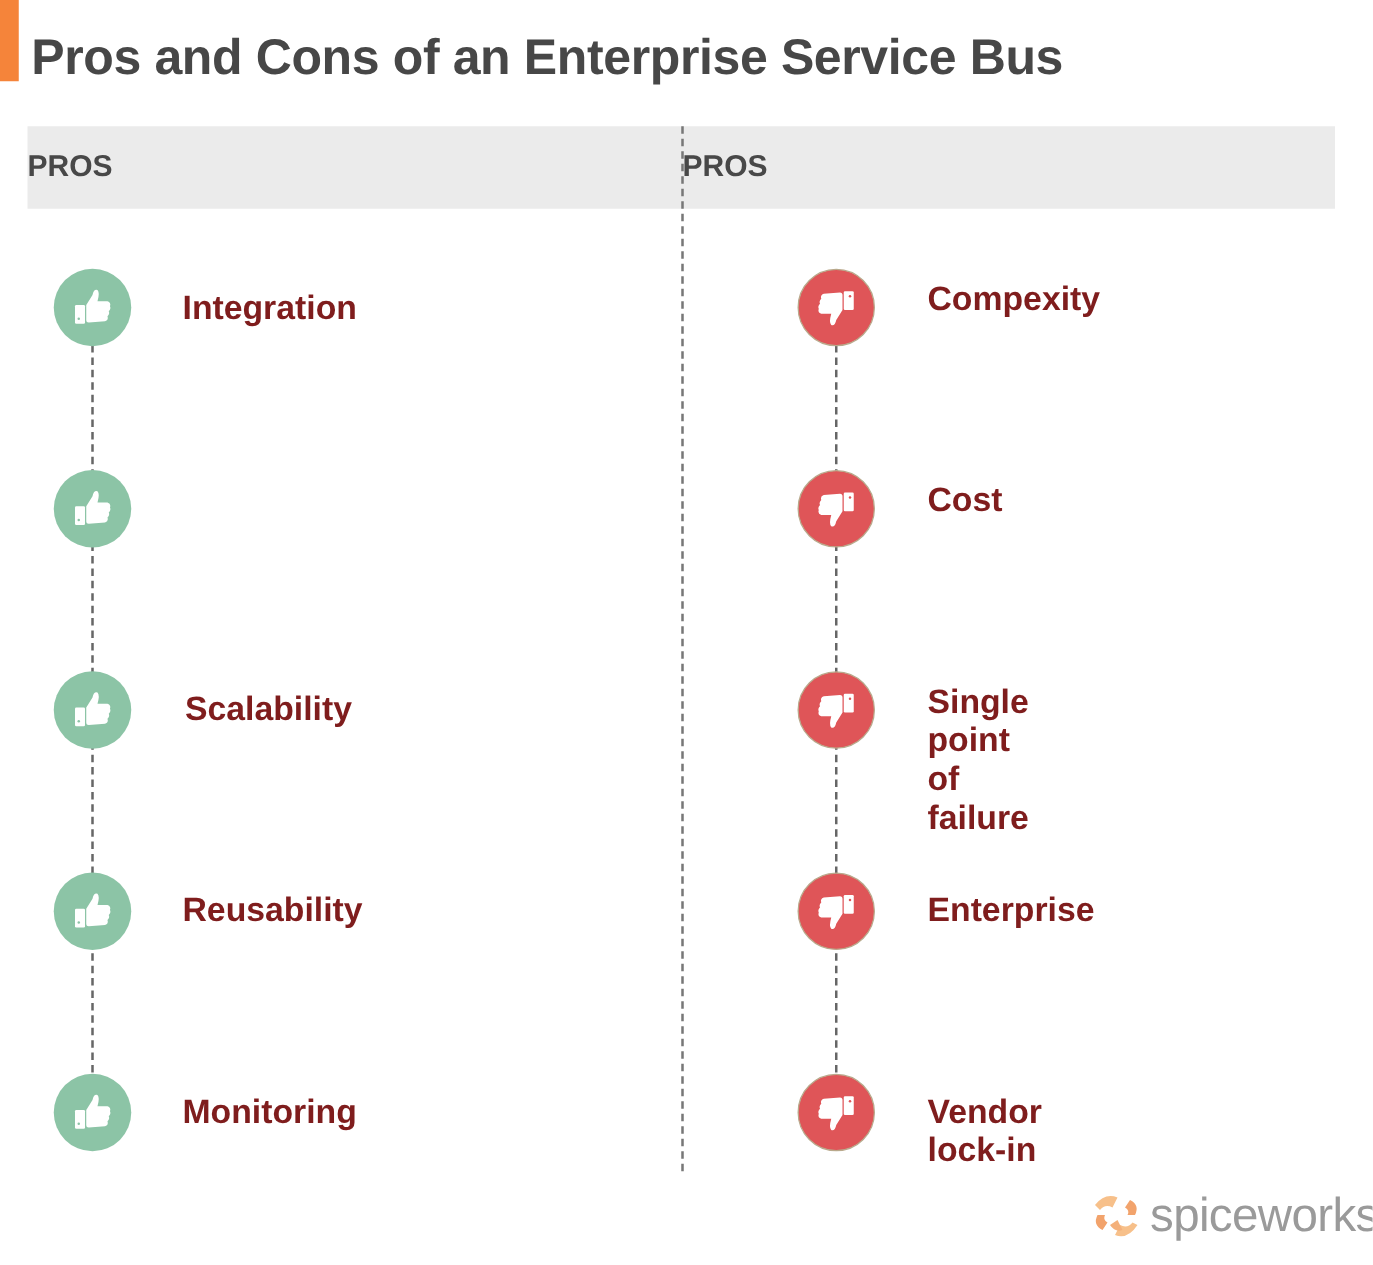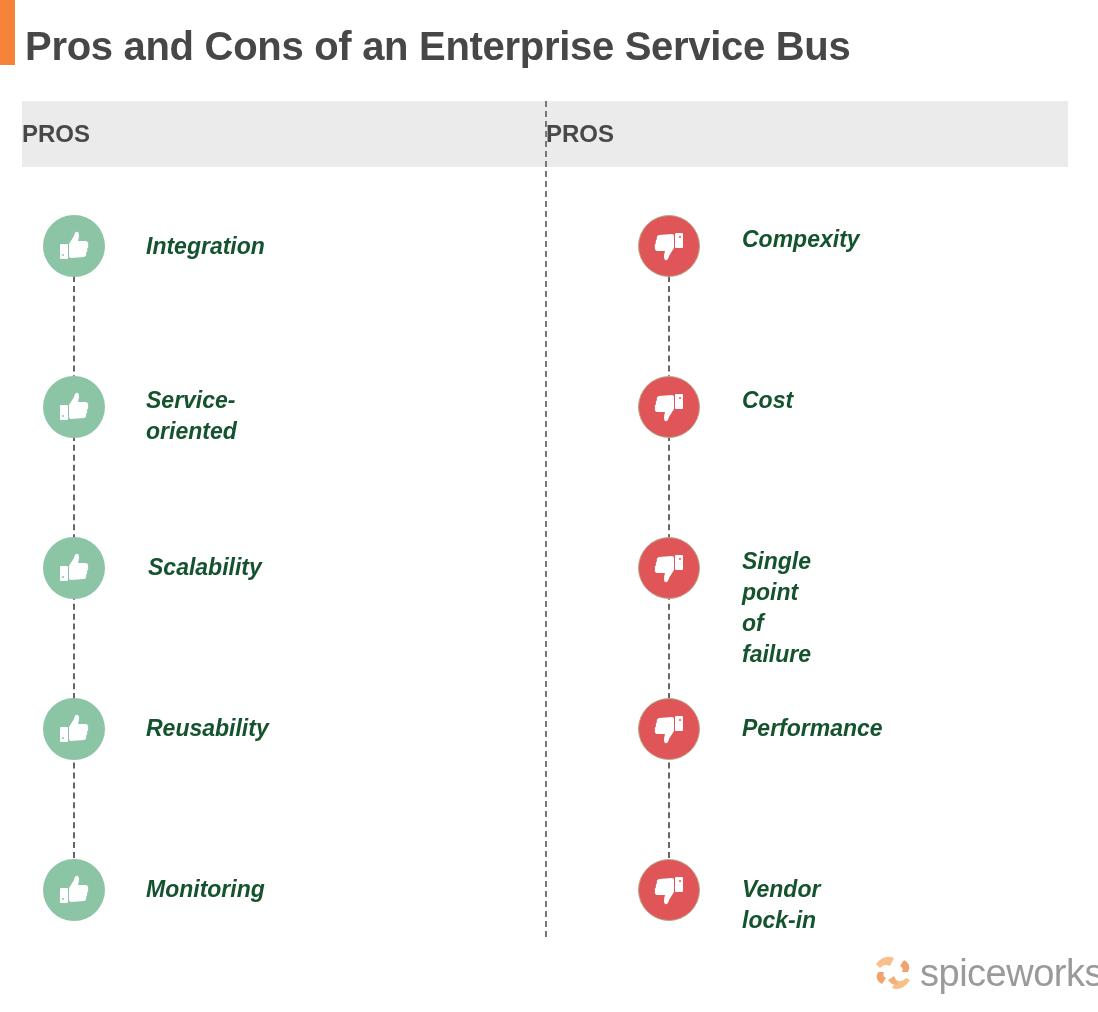--- a/index.html
+++ b/index.html
@@ -14,21 +14,21 @@
   .col-head.pros { left:22px; width:524px; }
   .col-head.cons { left:546px; width:522px; }
   .center-divider { position:absolute; left:545px; top:101px; height:836px; width:0;
                     border-left:2px dashed #777777; }
   .vline { position:absolute; width:0; border-left:2px dashed #666666; }
   .item { position:absolute; }
   .circle { position:absolute; width:62px; height:62px; border-radius:50%;
             display:flex; align-items:center; justify-content:center; box-sizing:border-box; }
   .circle.pro { background:#8cc4a6; }
   .circle.con { background:#df5558; border:1px solid #b9a98c; }
-  .label { position:absolute; font-size:23px; font-weight:bold; color:#14532d; line-height:31px;font-style:italic; }
+  .label { position:absolute; font-size:27px; font-weight:bold; color:#7f1d1d; line-height:31px; }
   .logo { position:absolute; left:870px; top:950px; display:flex; align-items:center; }
   .logo-text { font-size:38px; color:#9a9a9a; letter-spacing:-0.5px; margin-left:4px; line-height:44px; }
 </style>
 </head>
 <body>
 
 <div class="accent-bar"></div>
 <div class="title">Pros and Cons of an Enterprise Service Bus</div>
 
 <div class="header-band"></div>
@@ -50,21 +50,20 @@
   <div class="label" style="left:146px; top:231px;">Integration</div>
 
   <div class="circle pro" style="left:43px; top:376px;">
     <svg width="34" height="34" viewBox="0 0 34 34">
       <rect x="3" y="15" width="8" height="15" rx="1" fill="#ffffff"></rect>
       <circle cx="6" cy="26" r="1" fill="#8cc4a6"></circle>
       <path d="M12 15 L17 7 Q18 2 21 3 Q23 5 21 12 L29 12 Q32 13 31 16 Q32 18 30 20 Q31 22 29 24 Q30 27 27 28 L14 29 Q12 29 12 27 Z" fill="#ffffff"></path>
     </svg>
   </div>
   <div class="label" style="left:146px; top:385px;">
-    <div>Service-oriented</div>
   </div>
 
   <div class="circle pro" style="left:43px; top:537px;">
     <svg width="34" height="34" viewBox="0 0 34 34">
       <rect x="3" y="15" width="8" height="15" rx="1" fill="#ffffff"></rect>
       <circle cx="6" cy="26" r="1" fill="#8cc4a6"></circle>
       <path d="M12 15 L17 7 Q18 2 21 3 Q23 5 21 12 L29 12 Q32 13 31 16 Q32 18 30 20 Q31 22 29 24 Q30 27 27 28 L14 29 Q12 29 12 27 Z" fill="#ffffff"></path>
     </svg>
   </div>
   <div class="label" style="left:148px; top:552px;">Scalability</div>
@@ -119,21 +118,21 @@
     <div>failure</div>
   </div>
 
   <div class="circle con" style="left:638px; top:698px;">
     <svg width="34" height="34" viewBox="0 0 34 34">
       <rect x="23" y="4" width="8" height="15" rx="1" fill="#ffffff"></rect>
       <circle cx="28" cy="8" r="1" fill="#df5558"></circle>
       <path d="M22 19 L17 27 Q16 32 13 31 Q11 29 13 22 L5 22 Q2 21 3 18 Q2 16 4 14 Q3 12 5 10 Q4 7 7 6 L20 5 Q22 5 22 7 Z" fill="#ffffff"></path>
     </svg>
   </div>
-  <div class="label" style="left:742px; top:713px;">Performance</div>
+  <div class="label" style="left:742px; top:713px;">Enterprise</div>
 
   <div class="circle con" style="left:638px; top:859px;">
     <svg width="34" height="34" viewBox="0 0 34 34">
       <rect x="23" y="4" width="8" height="15" rx="1" fill="#ffffff"></rect>
       <circle cx="28" cy="8" r="1" fill="#df5558"></circle>
       <path d="M22 19 L17 27 Q16 32 13 31 Q11 29 13 22 L5 22 Q2 21 3 18 Q2 16 4 14 Q3 12 5 10 Q4 7 7 6 L20 5 Q22 5 22 7 Z" fill="#ffffff"></path>
     </svg>
   </div>
   <div class="label" style="left:742px; top:874px;">Vendor lock-in</div>
 </div>

